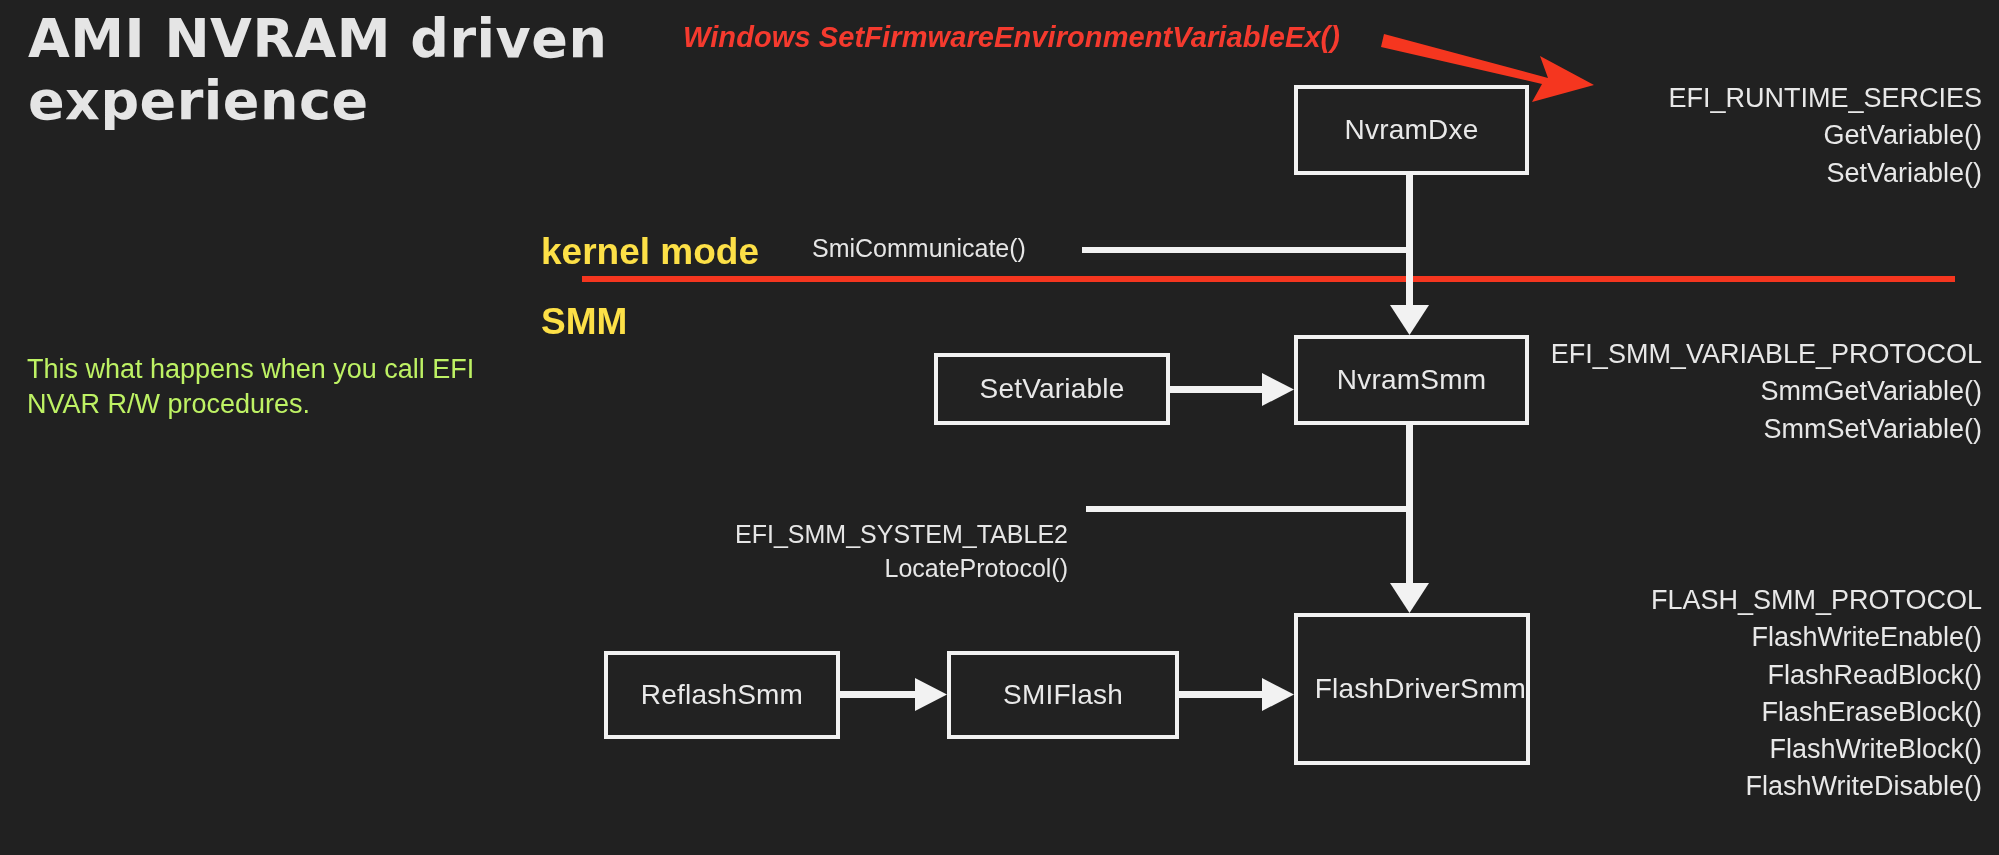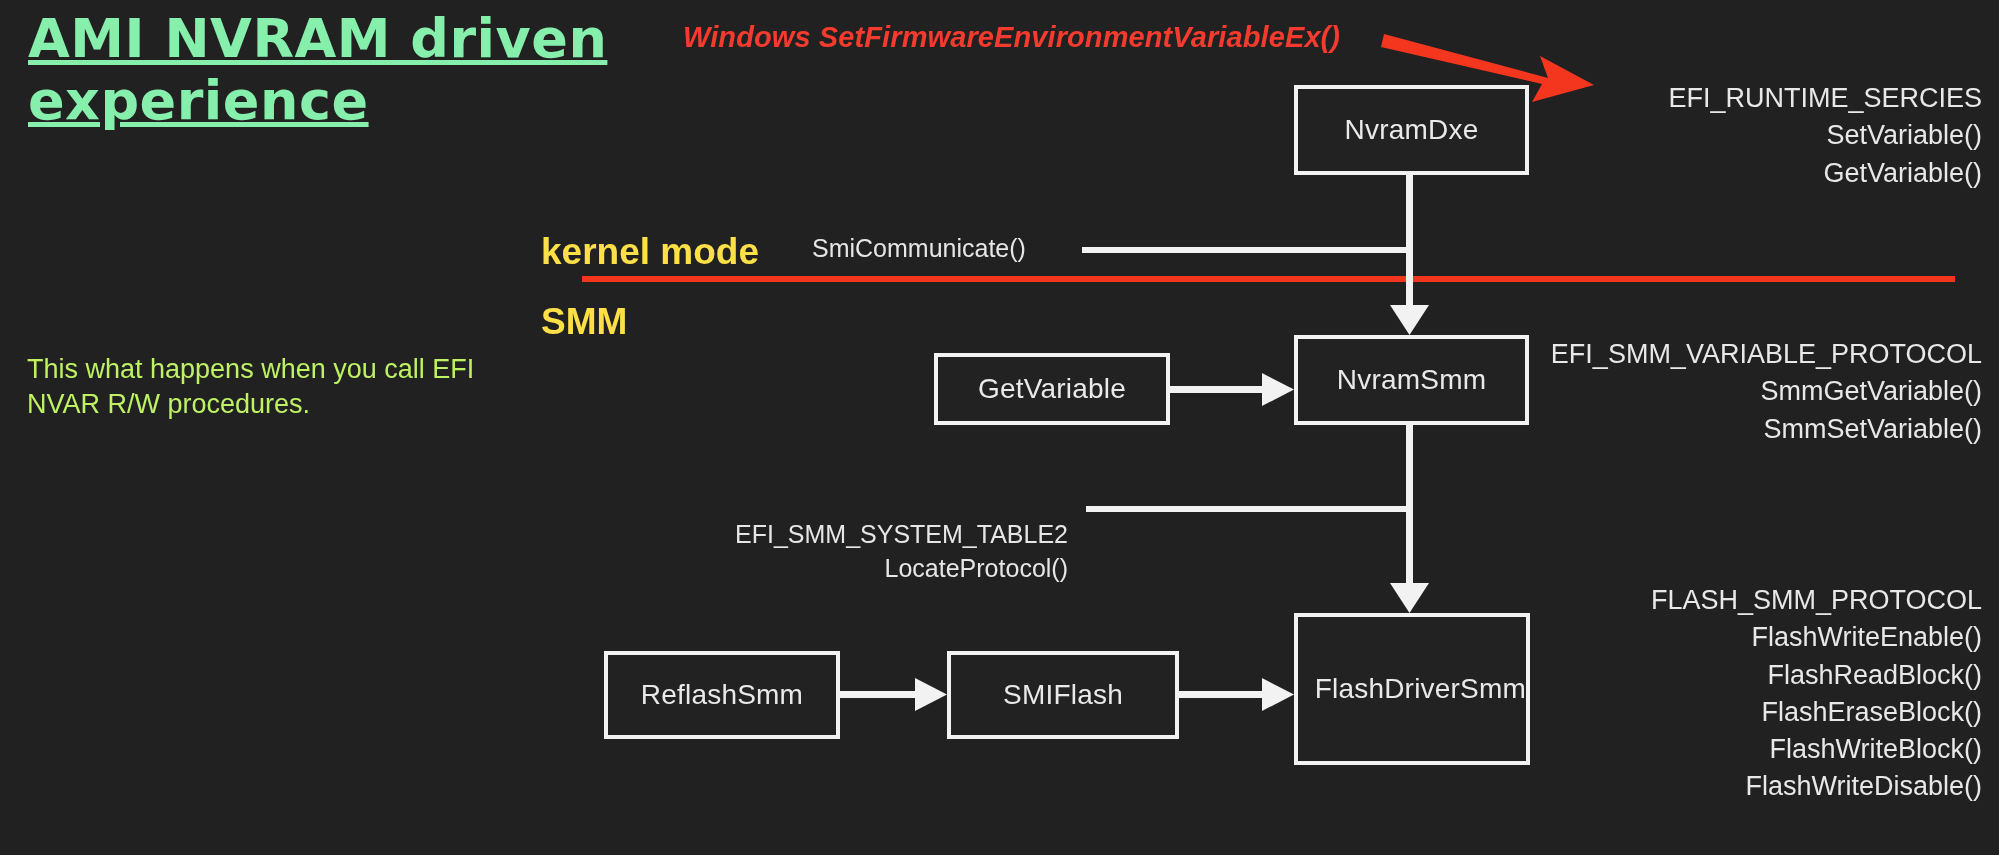--- a/index.html
+++ b/index.html
@@ -14,23 +14,22 @@
   .stage{position:absolute;left:0;top:0;width:1999px;height:855px;}
 
   
   .title{
     position:absolute;left:28px;top:8px;width:680px;
     font-family:"DejaVu Sans",sans-serif;
     font-weight:700;
     font-size:54px;
     line-height:1.14;
     letter-spacing:0.5px;
-    color:#86efac;
+    color:#e5e5e5;
     white-space:pre-line;
-    text-decoration:underline;
   }
 
   
   .note{
     position:absolute;left:27px;top:352px;width:470px;
     font-size:27px;line-height:1.30;
     color:#bef264;
     white-space:pre-line;
   }
 
@@ -156,40 +155,40 @@
     </g>
   </svg>
 
   <div class="box box-nvramdxe">
     <span>NvramDxe</span>
   </div>
   <div class="box box-nvramsmm">
     <span>NvramSmm</span>
   </div>
   <div class="box box-smivariables">
-    <span>GetVariable</span>
+    <span>SetVariable</span>
   </div>
   <div class="box box-flashdriver">
     <span>FlashDriverSmm</span>
   </div>
   <div class="box box-smiflash">
     <span>SMIFlash</span>
   </div>
   <div class="box box-reflashsmm">
     <span>ReflashSmm</span>
   </div>
 
   <div class="conn-label conn-smicomm">SmiCommunicate()</div>
   <div class="conn-label conn-smst2">EFI_SMM_SYSTEM_TABLE2
 LocateProtocol()</div>
 
   <div class="protogroup pg-runtime">
     <span class="pname">EFI_RUNTIME_SERCIES</span>
+    <span class="pfn">GetVariable()</span>
     <span class="pfn">SetVariable()</span>
-    <span class="pfn">GetVariable()</span>
   </div>
 
   <div class="protogroup pg-smmvar">
     <span class="pname">EFI_SMM_VARIABLE_PROTOCOL</span>
     <span class="pfn">SmmGetVariable()</span>
     <span class="pfn">SmmSetVariable()</span>
   </div>
 
   <div class="protogroup pg-flash">
     <span class="pname">FLASH_SMM_PROTOCOL</span>

